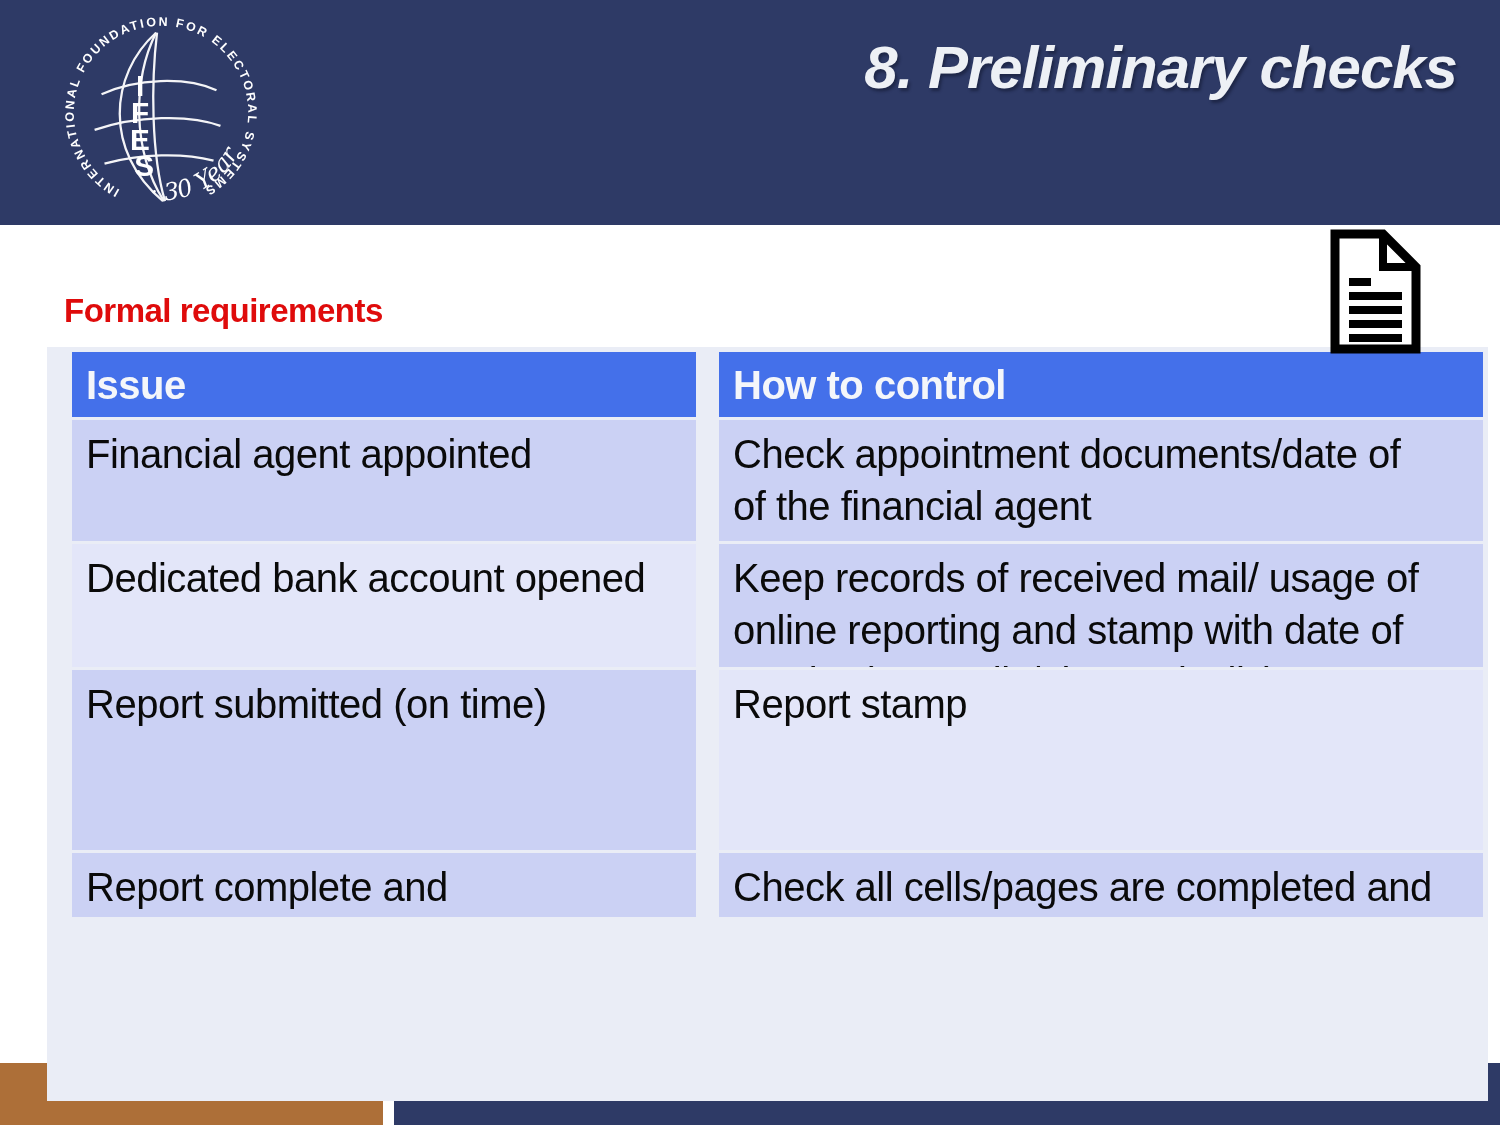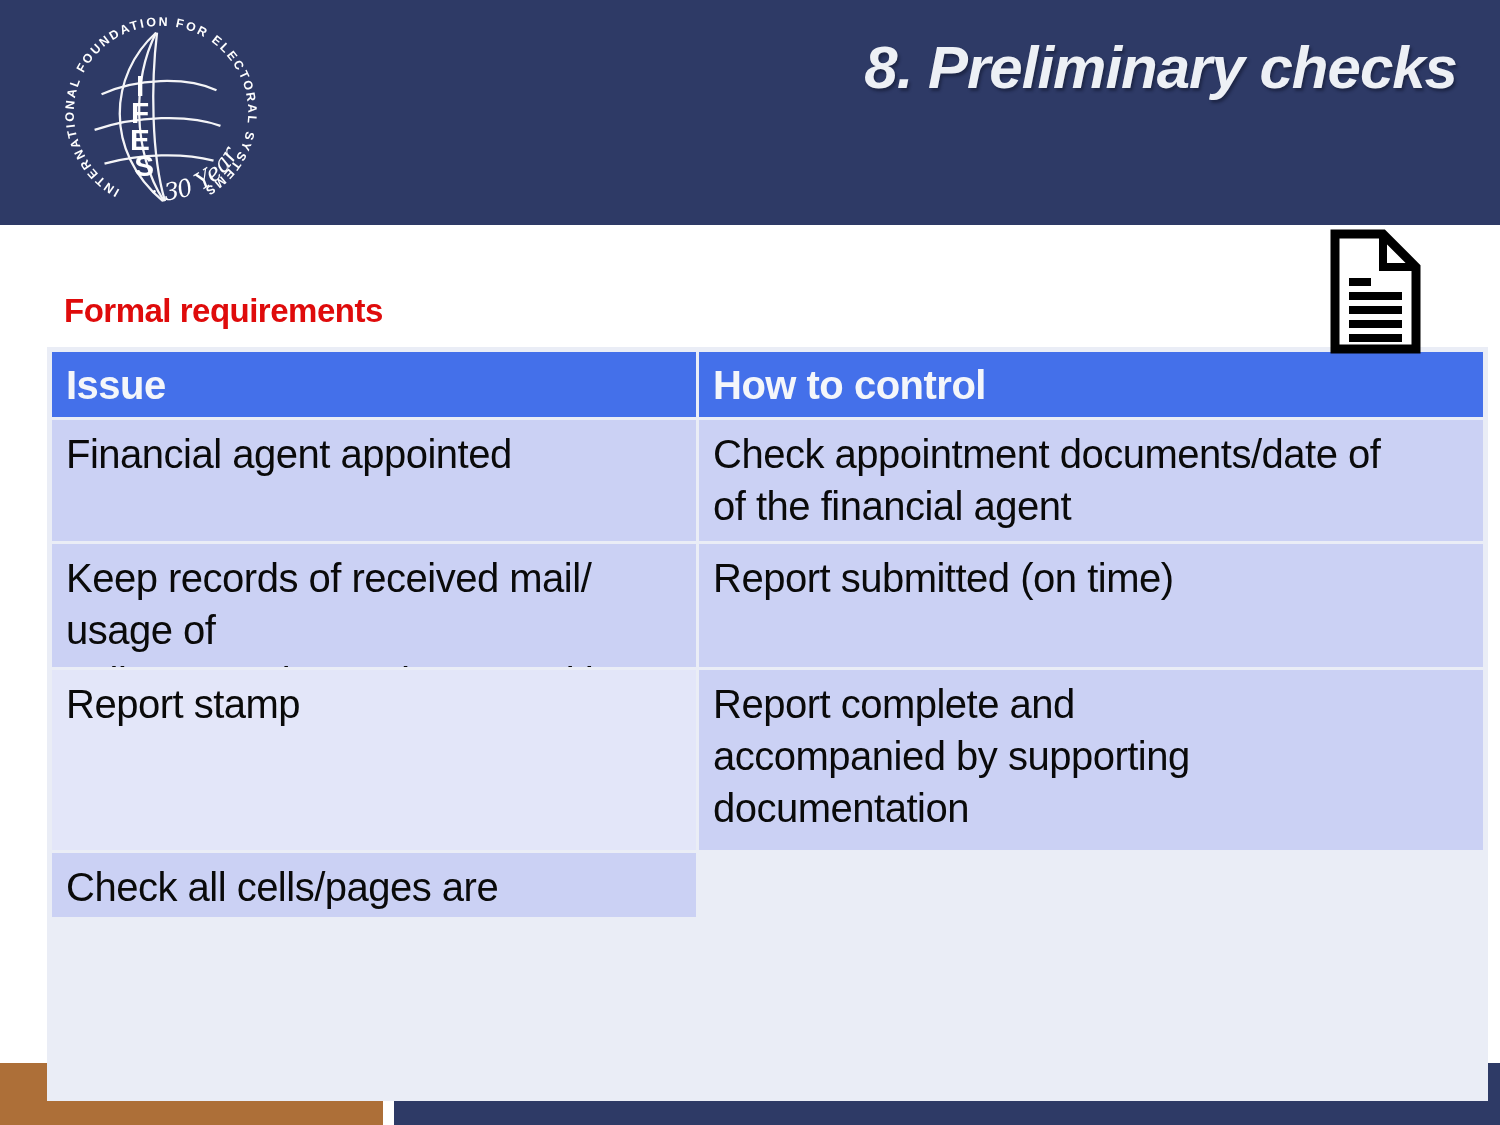--- a/index.html
+++ b/index.html
@@ -40,21 +40,21 @@
   
   .tbl{
     position:absolute;left:47px;top:347px;width:1441px;height:754px;
     display:grid;grid-template-columns:644px 1fr;
     grid-template-rows:65px 121px 123px 180px 64px 1fr;
     gap:3px;background:var(--tbl-border);border:5px solid var(--tbl-border);
   }
   .cell{
     padding:8px 12px 8px 14px;
     font-size:40px;line-height:1.3;letter-spacing:-.5px;
-    color:var(--ink);white-space:pre-line;overflow:hidden;
+    color:var(--ink);white-space:pre-line;overflow:hidden;margin-left:20px;
   }
   .cell.th{
     background:var(--blue);color:#F4F6FA;font-weight:700;
     display:flex;align-items:center;white-space:nowrap;
   }
   .cell.dark{background:var(--row-dark);}
   .cell.light{background:var(--row-light);}
 
   
   .doc-icon{position:absolute;left:1325px;top:228px;width:100px;height:127px;z-index:5;}
@@ -105,20 +105,21 @@
   <div class="bar navy"></div>
 
   <div class="tbl">
     <div class="cell th">Issue</div>
     <div class="cell th">How to control</div>
 
     <div class="cell dark">Financial agent appointed</div>
     <div class="cell dark">Check appointment documents/date of
 of the financial agent</div>
 
+    <div class="cell light">Dedicated bank account opened</div>
 
     <div class="cell dark">Keep records of received mail/ usage of
 online reporting and stamp with date of
 receipt (manually/electronically)</div>
     <div class="cell dark">Report submitted (on time)</div>
 
     <div class="cell light">Report stamp</div>
 
     <div class="cell dark">Report complete and
 accompanied by supporting

